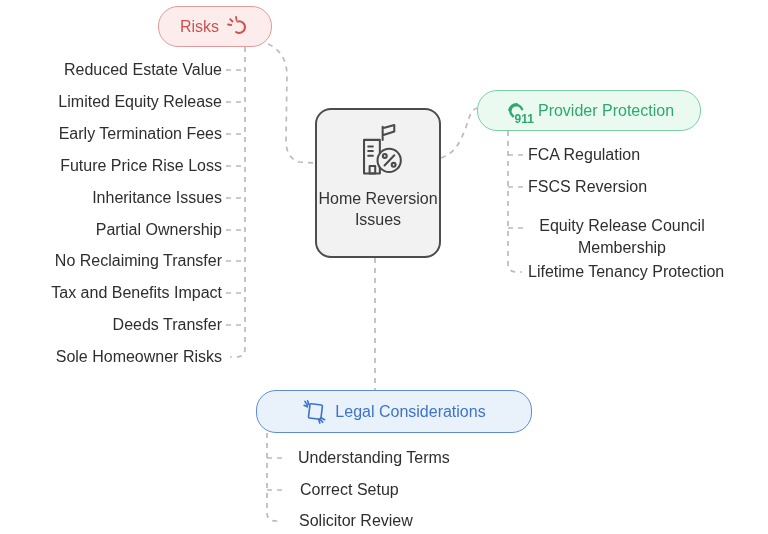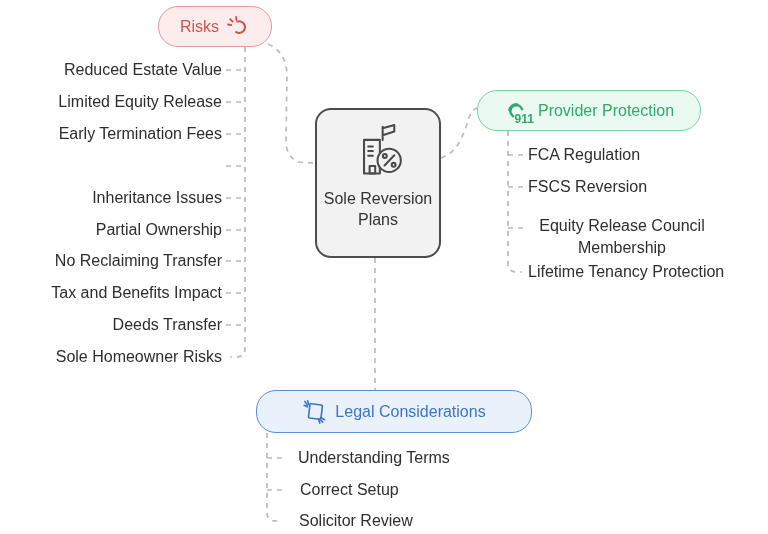--- a/index.html
+++ b/index.html
@@ -69,21 +69,21 @@
         <rect x="14" y="18" width="17" height="36" fill="#f2f2f2"></rect>
         <path d="M18.5 25 h5 M18.5 30 h5 M18.5 35 h5"></path>
         <rect x="20" y="46" width="6" height="8"></rect>
         <path d="M34 18 V4 M34 5.5 L46.5 2 V9 L34 13"></path>
         <circle cx="41" cy="40" r="12.5" fill="#f2f2f2"></circle>
         <line x1="36" y1="45.5" x2="46.5" y2="34.5"></line>
         <circle cx="36.3" cy="35.2" r="2.1"></circle>
         <circle cx="45.8" cy="44.8" r="2.1"></circle>
       </svg>
     </span>
-    <div id="center-title">Sole Reversion Plans</div>
+    <div id="center-title">Home Reversion Issues</div>
   </div>
 
   <div class="node" id="risks-node">
     <span>Risks</span>
     <span class="icon">
       <svg width="23" height="21" viewBox="0 0 23 21" fill="none" stroke="#cc5252" stroke-width="2" stroke-linecap="round">
         <path d="M10.5 5.6 A5.8 5.8 0 1 1 9 16"></path>
         <path d="M3.2 3.2 l2.3 2.3 M9 1 l0.5 3.2 M1 8.5 l3.2 0.5" stroke-width="1.8"></path>
       </svg>
     </span>
@@ -110,20 +110,21 @@
         <path d="M3 2.5 l2.6 3.8 M5.8 1.8 l1.6 4.2 M2.2 6.5 l3.4 1.6"></path>
         <path d="M21.5 24 l-3.2 -3.4 M23.5 21.5 l-4 -2.2 M18.5 25 l-1.2 -3.6"></path>
       </svg>
     </span>
     <span>Legal Considerations</span>
   </div>
 
   <div class="item r" style="top:59px">Reduced Estate Value</div>
   <div class="item r" style="top:91px">Limited Equity Release</div>
   <div class="item r" style="top:123px">Early Termination Fees</div>
+  <div class="item r" style="top:155px">Future Price Rise Loss</div>
   <div class="item r" style="top:187px">Inheritance Issues</div>
   <div class="item r" style="top:219px">Partial Ownership</div>
   <div class="item r" style="top:250px">No Reclaiming Transfer</div>
   <div class="item r" style="top:282px">Tax and Benefits Impact</div>
   <div class="item r" style="top:314px">Deeds Transfer</div>
   <div class="item r" style="top:346px">Sole Homeowner Risks</div>
 
   <div class="item" style="left:528px;top:144px">FCA Regulation</div>
   <div class="item" style="left:528px;top:176px">FSCS Reversion</div>
   <div class="item wrap" style="left:526px;top:207px;width:192px">Equity Release Council Membership</div>

